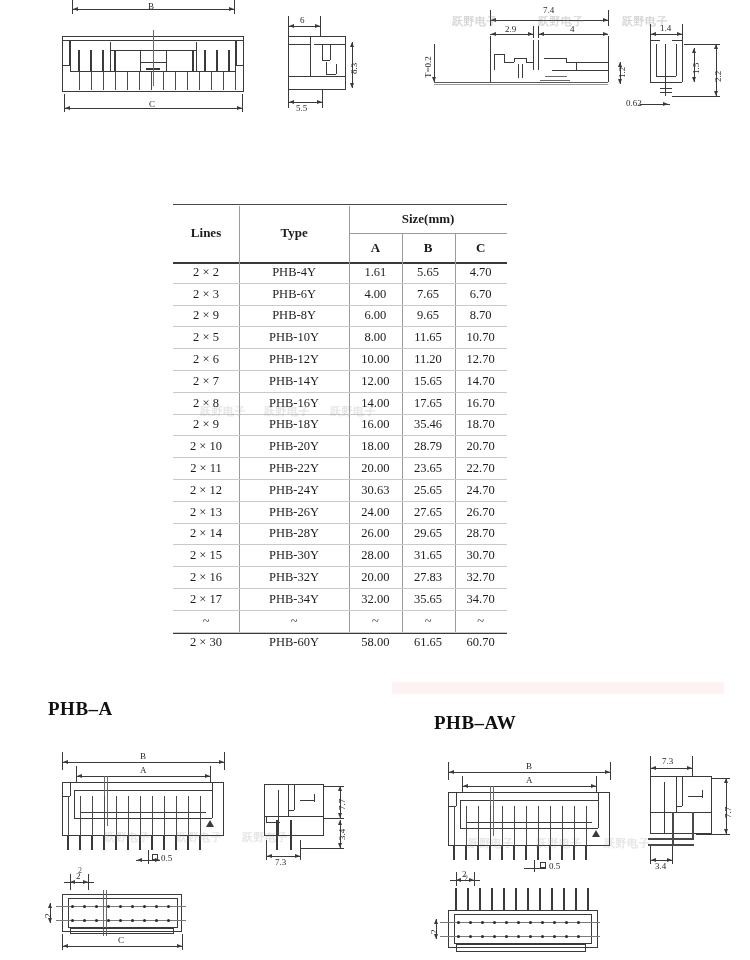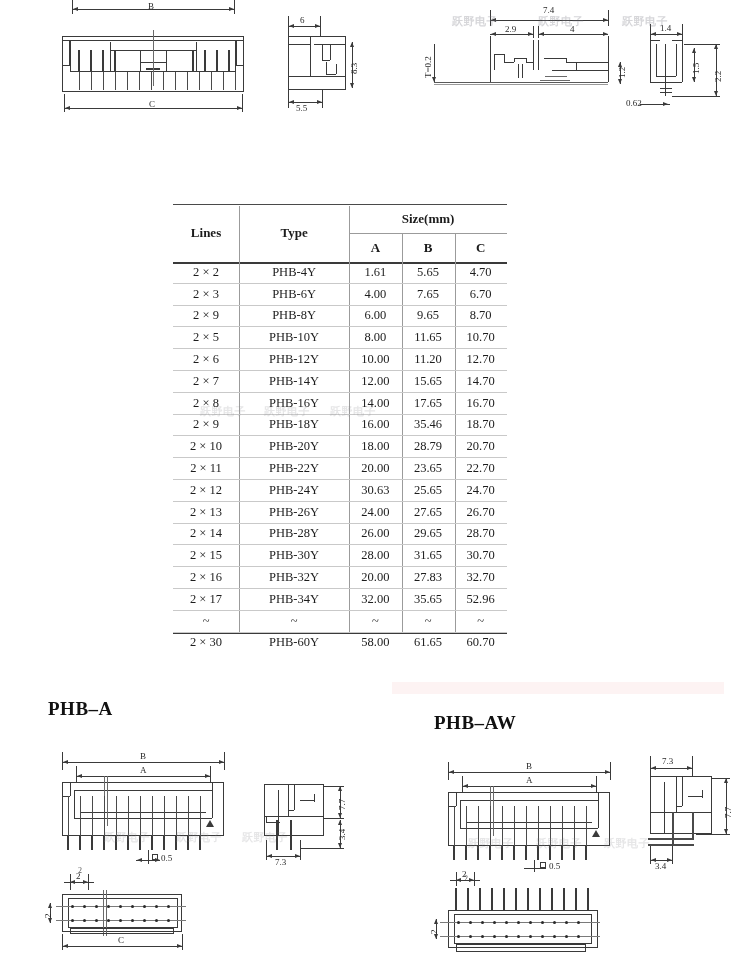--- a/index.html
+++ b/index.html
@@ -497,21 +497,21 @@
           <td class="col-type">PHB-32Y</td>
           <td class="col-abc">20.00</td>
           <td class="col-abc">27.83</td>
           <td class="col-abc">32.70</td>
         </tr>
         <tr>
           <td class="col-lines">2 × 17</td>
           <td class="col-type">PHB-34Y</td>
           <td class="col-abc">32.00</td>
           <td class="col-abc">35.65</td>
-          <td class="col-abc">52.96</td>
+          <td class="col-abc">34.70</td>
         </tr>
         <tr>
           <td class="col-lines">~</td>
           <td class="col-type">~</td>
           <td class="col-abc">~</td>
           <td class="col-abc">~</td>
           <td class="col-abc">~</td>
         </tr>
         <tr>
           <td class="col-lines">2 × 30</td>

